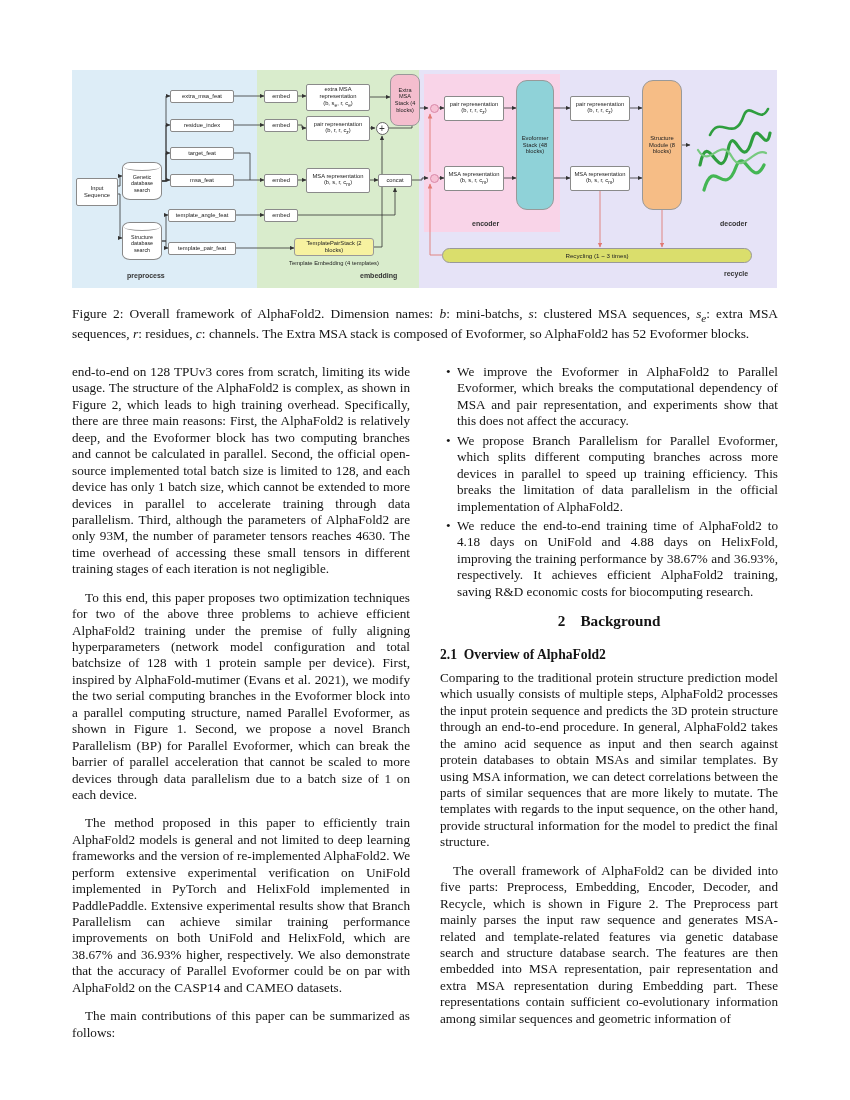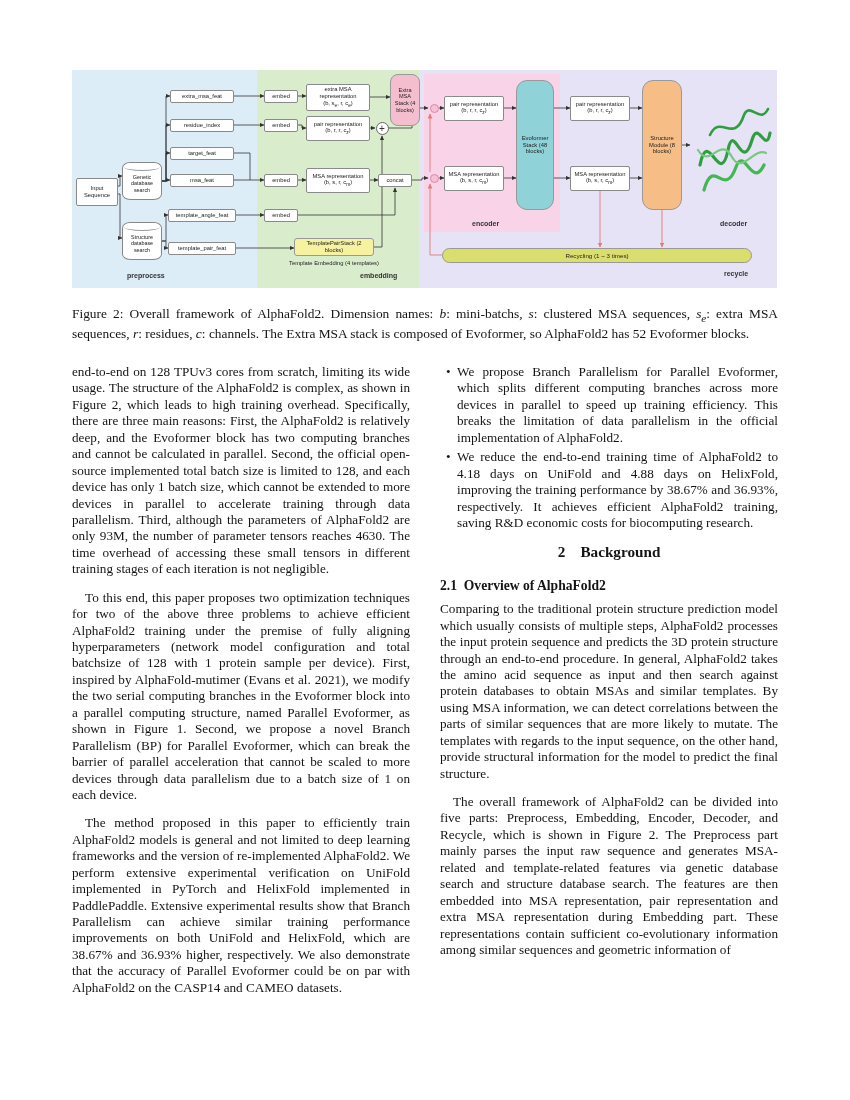--- a/index.html
+++ b/index.html
@@ -229,23 +229,25 @@
     <div class="region-label" style="left:652px; top:200px;">recycle</div>
   </div>
 
   <div class="caption">Figure 2: Overall framework of AlphaFold2. Dimension names: <i>b</i>: mini-batchs, <i>s</i>: clustered MSA sequences, <i>s</i><sub><i>e</i></sub>: extra MSA sequences, <i>r</i>: residues, <i>c</i>: channels. The Extra MSA stack is composed of Evoformer, so AlphaFold2 has 52 Evoformer blocks.</div>
 
   <div class="columns">
     <div class="col">
       <p>end-to-end on 128 TPUv3 cores from scratch, limiting its wide usage. The structure of the AlphaFold2 is complex, as shown in Figure 2, which leads to high training overhead. Specifically, there are three main reasons: First, the AlphaFold2 is relatively deep, and the Evoformer block has two computing branches and cannot be calculated in parallel. Second, the official open-source implemented total batch size is limited to 128, and each device has only 1 batch size, which cannot be extended to more devices in parallel to accelerate training through data parallelism. Third, although the parameters of AlphaFold2 are only 93M, the number of parameter tensors reaches 4630. The time overhead of accessing these small tensors in different training stages of each iteration is not negligible.</p>
       <p class="indent">To this end, this paper proposes two optimization techniques for two of the above three problems to achieve efficient AlphaFold2 training under the premise of fully aligning hyperparameters (network model configuration and total batchsize of 128 with 1 protein sample per device). First, inspired by AlphaFold-mutimer (Evans et al. 2021), we modify the two serial computing branches in the Evoformer block into a parallel computing structure, named Parallel Evoformer, as shown in Figure 1. Second, we propose a novel Branch Parallelism (BP) for Parallel Evoformer, which can break the barrier of parallel acceleration that cannot be scaled to more devices through data parallelism due to a batch size of 1 on each device.</p>
       <p class="indent">The method proposed in this paper to efficiently train AlphaFold2 models is general and not limited to deep learning frameworks and the version of re-implemented AlphaFold2. We perform extensive experimental verification on UniFold implemented in PyTorch and HelixFold implemented in PaddlePaddle. Extensive experimental results show that Branch Parallelism can achieve similar training performance improvements on both UniFold and HelixFold, which are 38.67% and 36.93% higher, respectively. We also demonstrate that the accuracy of Parallel Evoformer could be on par with AlphaFold2 on the CASP14 and CAMEO datasets.</p>
+      <p class="indent">The main contributions of this paper can be summarized as follows:</p>
     </div>
     <div class="col">
       <ul class="bullets">
+        <li>We improve the Evoformer in AlphaFold2 to Parallel Evoformer, which breaks the computational dependency of MSA and pair representation, and experiments show that this does not affect the accuracy.</li>
         <li>We propose Branch Parallelism for Parallel Evoformer, which splits different computing branches across more devices in parallel to speed up training efficiency. This breaks the limitation of data parallelism in the official implementation of AlphaFold2.</li>
         <li>We reduce the end-to-end training time of AlphaFold2 to 4.18 days on UniFold and 4.88 days on HelixFold, improving the training performance by 38.67% and 36.93%, respectively. It achieves efficient AlphaFold2 training, saving R&amp;D economic costs for biocomputing research.</li>
       </ul>
       <div class="section-heading">2 Background</div>
       <div class="subsection-heading">2.1 Overview of AlphaFold2</div>
       <p>Comparing to the traditional protein structure prediction model which usually consists of multiple steps, AlphaFold2 processes the input protein sequence and predicts the 3D protein structure through an end-to-end procedure. In general, AlphaFold2 takes the amino acid sequence as input and then search against protein databases to obtain MSAs and similar templates. By using MSA information, we can detect correlations between the parts of similar sequences that are more likely to mutate. The templates with regards to the input sequence, on the other hand, provide structural information for the model to predict the final structure.</p>
       <p class="indent">The overall framework of AlphaFold2 can be divided into five parts: Preprocess, Embedding, Encoder, Decoder, and Recycle, which is shown in Figure 2. The Preprocess part mainly parses the input raw sequence and generates MSA-related and template-related features via genetic database search and structure database search. The features are then embedded into MSA representation, pair representation and extra MSA representation during Embedding part. These representations contain sufficient co-evolutionary information among similar sequences and geometric information of</p>
     </div>
   </div>
 

